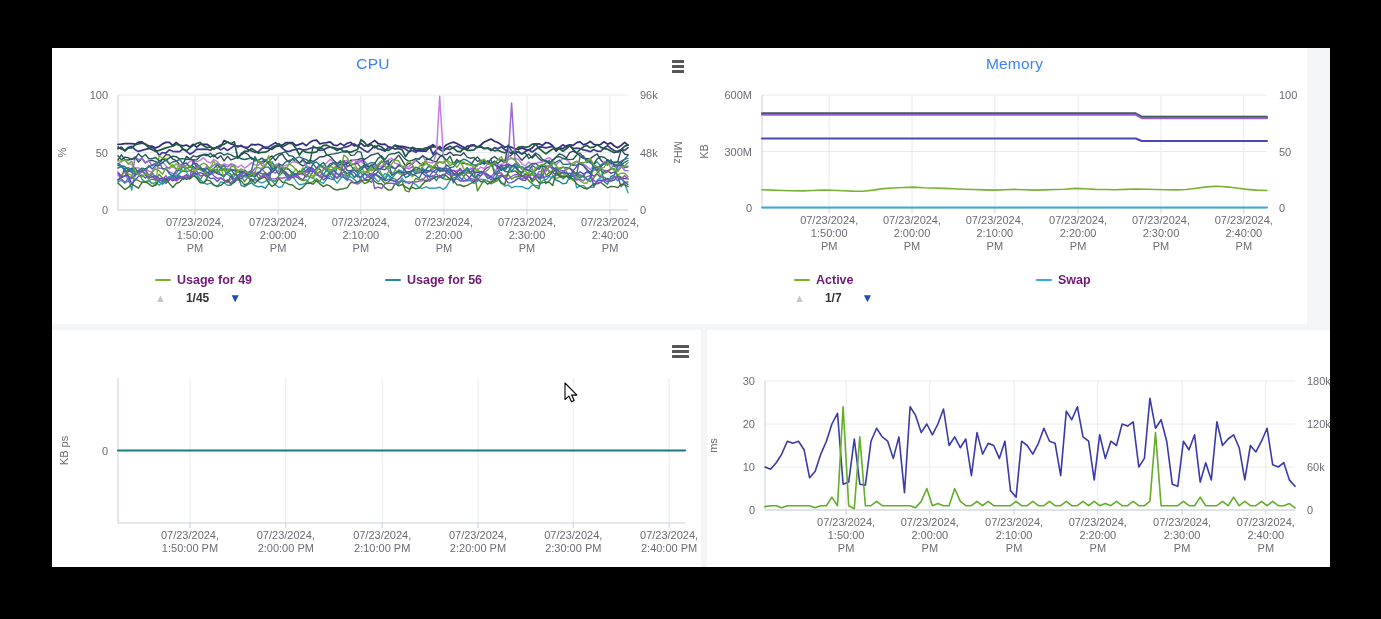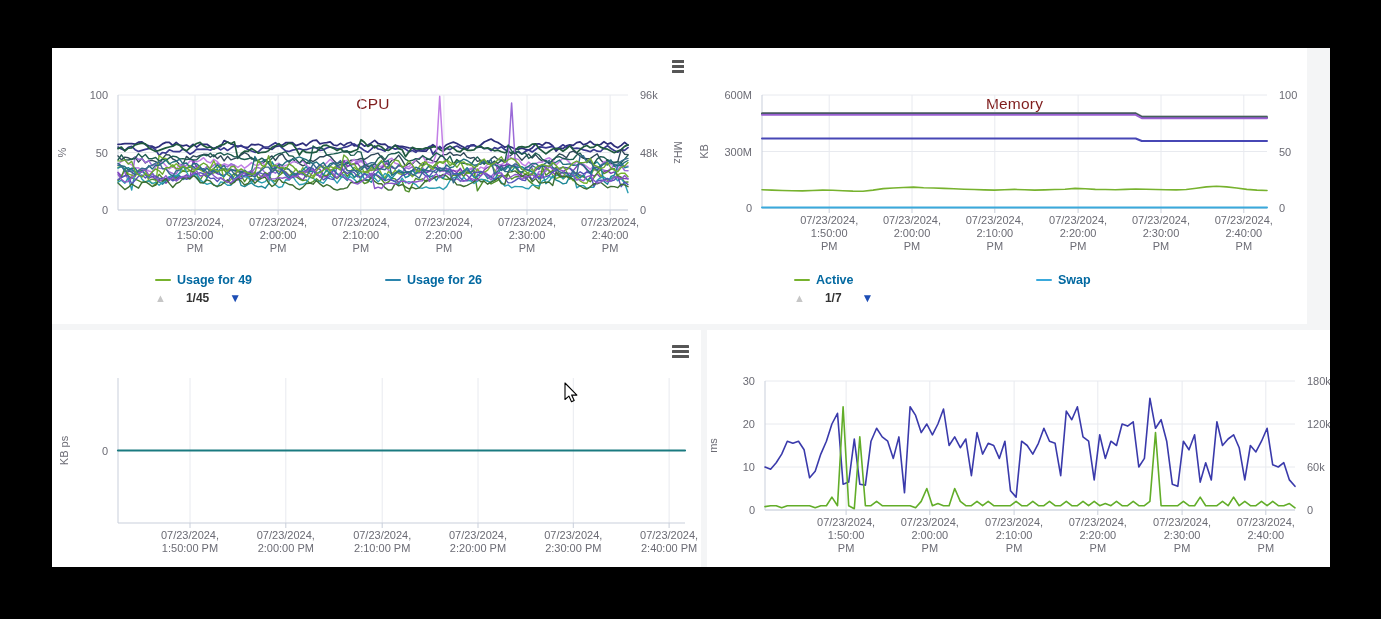--- a/index.html
+++ b/index.html
@@ -12,40 +12,40 @@
     background:#f4f5f6;
   }
   .panel{position:absolute;background:#ffffff;overflow:hidden;}
   #panel-cpu{left:0;top:0;width:649px;height:276px;}
   #panel-memory{left:632px;top:0;width:623px;height:276px;}
   #panel-rate{left:0;top:282px;width:649px;height:237px;}
   #panel-disk{left:655px;top:282px;width:623px;height:237px;}
 
   .title{
     position:absolute;top:7px;text-align:center;
-    font-size:15.5px;font-weight:500;color:#7f1d1d;letter-spacing:.2px;margin-top:40px;
+    font-size:15.5px;font-weight:500;color:#3b82f6;letter-spacing:.2px;
   }
   #panel-cpu .title{left:66px;width:510px;}
   #panel-memory .title{left:78px;width:505px;}
   #panel-rate .title{left:66px;width:567px;top:10px;}
   #panel-disk .title{left:58px;width:530px;top:10px;}
 
   .menu{
     position:absolute;width:17px;height:13px;cursor:pointer;
     display:flex;flex-direction:column;justify-content:space-between;
   }
   .menu i{display:block;height:3px;background:#565656;border-radius:.5px;}
   #panel-cpu .menu{left:620px;top:12px;}
   #panel-rate .menu{left:620px;top:15px;}
 
   svg.plot{position:absolute;left:0;top:0;}
 
   .legend-item{
     position:absolute;top:224px;height:16px;display:flex;align-items:center;
-    font-size:12.5px;font-weight:600;color:#0369a1;cursor:pointer;
+    font-size:12.5px;font-weight:600;color:#701a75;cursor:pointer;
   }
   .legend-item .swatch{display:inline-block;width:16px;height:2.5px;border-radius:1px;margin-right:6px;}
   .pager{
     position:absolute;top:242px;height:16px;display:flex;align-items:center;
     font-size:12px;color:#333;
   }
   .pg-up{color:#c6c6c6;font-size:11px;cursor:pointer;}
   .pg-down{color:#1d4eb5;font-size:12px;cursor:pointer;}
   .pg-num{margin:0 20px;font-weight:700;}
 
@@ -125,21 +125,21 @@
         <path d="M66.0,126.7 L69.4,131.4 L72.8,134 L76.3,133.6 L79.7,130 L83.1,127.2 L86.5,124.5 L90.0,124 L93.4,121.5 L96.8,127.2 L100.2,125.5 L103.7,129.8 L107.1,133.5 L110.5,131.4 L113.9,127.6 L117.3,132.1 L120.8,129.6 L124.2,133.1 L127.6,130.4 L131.0,128.4 L134.5,129.2 L137.9,127.8 L141.3,125.7 L144.7,123.2 L148.1,128 L151.6,127.2 L155.0,124.5 L158.4,123.9 L161.8,127.8 L165.3,130.4 L168.7,129.9 L172.1,132.2 L175.5,133.9 L179.0,134.8 L182.4,131.4 L185.8,129.5 L189.2,126.6 L192.6,124.7 L196.1,124.2 L199.5,122.6 L202.9,127.9 L206.3,125.8 L209.8,129.6 L213.2,126.6 L216.6,131.3 L220.0,130.9 L223.4,130.7 L226.9,129.6 L230.3,130.2 L233.7,129.3 L237.1,131.8 L240.6,128 L244.0,128.9 L247.4,125.8 L250.8,123.9 L254.3,124 L257.7,121.1 L261.1,122.3 L264.5,124.3 L267.9,129.4 L271.4,121.3 L274.8,121 L278.2,122.2 L281.6,126.3 L285.1,129.9 L288.5,124.7 L291.9,128.8 L295.3,131.2 L298.8,132.2 L302.2,135 L305.6,136.1 L309.0,133.9 L312.4,131.8 L315.9,128.1 L319.3,125.3 L322.7,140.5 L326.1,139.2 L329.6,140.5 L333.0,135.9 L336.4,135.4 L339.8,135.2 L343.2,136 L346.7,133.5 L350.1,133.4 L353.5,133.3 L356.9,135.7 L360.4,133.7 L363.8,134 L367.2,133.1 L370.6,132.7 L374.1,127.7 L377.5,133.4 L380.9,129.3 L384.3,125.6 L387.7,129.8 L391.2,127.2 L394.6,125.1 L398.0,127.2 L401.4,132 L404.9,130.8 L408.3,132.7 L411.7,133.2 L415.1,131.6 L418.6,130.3 L422.0,131.4 L425.4,132.2 L428.8,127.7 L432.2,124.9 L435.7,128.4 L439.1,131.9 L442.5,127.1 L445.9,124.8 L449.4,125 L452.8,130 L456.2,131 L459.6,128.5 L463.0,126.5 L466.5,127 L469.9,131.7 L473.3,128 L476.7,129 L480.2,126.2 L483.6,130 L487.0,125.9 L490.4,129.6 L493.9,118.7 L497.3,117.9 L500.7,121.4 L504.1,120.7 L507.5,121.6 L511.0,123 L514.4,125.5 L517.8,125.1 L521.2,127.2 L524.7,132 L528.1,131.3 L531.5,132.8 L534.9,128.6 L538.3,127.7 L541.8,132.2 L545.2,135.1 L548.6,134.1 L552.0,132.2 L555.5,133.7 L558.9,133.1 L562.3,128.5 L565.7,129.7 L569.2,131 L572.6,127.4 L576.0,131" fill="none" stroke="#8a56c9" stroke-width="1.4" stroke-linejoin="round" stroke-linecap="round"></path>
         <path d="M66.0,117.4 L69.4,117.8 L72.8,123.4 L76.3,122.8 L79.7,124 L83.1,127.1 L86.5,122.5 L90.0,120.2 L93.4,120.9 L96.8,118.9 L100.2,117.1 L103.7,115 L107.1,113.8 L110.5,120.8 L113.9,120.7 L117.3,125.6 L120.8,128.3 L124.2,122.7 L127.6,122.1 L131.0,118.4 L134.5,120.7 L137.9,118.4 L141.3,118.5 L144.7,121.9 L148.1,120.9 L151.6,120.6 L155.0,124.2 L158.4,126.6 L161.8,122.6 L165.3,124.8 L168.7,120.1 L172.1,117.5 L175.5,123.4 L179.0,121.6 L182.4,126.3 L185.8,127.9 L189.2,123.9 L192.6,122 L196.1,125 L199.5,127.3 L202.9,129.1 L206.3,125.3 L209.8,121.8 L213.2,119.1 L216.6,119.1 L220.0,124.1 L223.4,121.6 L226.9,126.4 L230.3,120.3 L233.7,120.3 L237.1,121.7 L240.6,124.3 L244.0,126.5 L247.4,123.1 L250.8,125.6 L254.3,128.9 L257.7,122.6 L261.1,115.9 L264.5,120.2 L267.9,116.6 L271.4,120.3 L274.8,119.7 L278.2,117.7 L281.6,115.3 L285.1,115.5 L288.5,112.6 L291.9,117.6 L295.3,122.6 L298.8,122.6 L302.2,122.4 L305.6,122.9 L309.0,119.3 L312.4,117.8 L315.9,116.2 L319.3,114.7 L322.7,114.9 L326.1,120.9 L329.6,121 L333.0,121.8 L336.4,117.8 L339.8,118.1 L343.2,121 L346.7,116.9 L350.1,118.6 L353.5,123.4 L356.9,123.6 L360.4,126.3 L363.8,127.7 L367.2,130.2 L370.6,124 L374.1,122.1 L377.5,122.9 L380.9,123.3 L384.3,124.7 L387.7,119.6 L391.2,121.5 L394.6,123.2 L398.0,124.4 L401.4,134.8 L404.9,128.2 L408.3,126.2 L411.7,122.8 L415.1,121.9 L418.6,124.2 L422.0,120.8 L425.4,116.4 L428.8,116.2 L432.2,113.3 L435.7,113.8 L439.1,111.6 L442.5,126.1 L445.9,122.9 L449.4,118.1 L452.8,123.5 L456.2,123.6 L459.6,118.3 L463.0,115.8 L466.5,117.3 L469.9,121.4 L473.3,121.4 L476.7,122.5 L480.2,117.7 L483.6,119.5 L487.0,121.4 L490.4,117.4 L493.9,114.9 L497.3,112.3 L500.7,119.5 L504.1,121.1 L507.5,123.7 L511.0,125.2 L514.4,124.4 L517.8,128.2 L521.2,122.7 L524.7,126.6 L528.1,108.1 L531.5,107.7 L534.9,114.7 L538.3,112.6 L541.8,119.6 L545.2,119.2 L548.6,119 L552.0,115.3 L555.5,117 L558.9,113.4 L562.3,116.4 L565.7,116.1 L569.2,113.2 L572.6,111.4 L576.0,110.4" fill="none" stroke="#356b8c" stroke-width="1.4" stroke-linejoin="round" stroke-linecap="round"></path>
         <path d="M66.0,112.9 L69.4,113.1 L72.8,111.8 L76.3,116.1 L79.7,113.3 L83.1,123.6 L86.5,127 L90.0,129 L93.4,125.5 L96.8,128 L100.2,123.9 L103.7,120.9 L107.1,122.8 L110.5,126.3 L113.9,119.6 L117.3,119.8 L120.8,116.8 L124.2,120.7 L127.6,120.8 L131.0,118.1 L134.5,120.6 L137.9,117.5 L141.3,122.1 L144.7,121.2 L148.1,117.4 L151.6,115 L155.0,117.1 L158.4,122.3 L161.8,120.5 L165.3,123.5 L168.7,122.2 L172.1,120.4 L175.5,123.5 L179.0,118.8 L182.4,118.3 L185.8,123.2 L189.2,120.9 L192.6,123.3 L196.1,124.8 L199.5,126.3 L202.9,125.5 L206.3,112.1 L209.8,117.3 L213.2,118.9 L216.6,107.7 L220.0,118.4 L223.4,117.1 L226.9,120 L230.3,119.3 L233.7,121.4 L237.1,115.8 L240.6,118.1 L244.0,121.7 L247.4,124.9 L250.8,124.3 L254.3,127.6 L257.7,128.4 L261.1,130.4 L264.5,125 L267.9,124.7 L271.4,122.1 L274.8,119.3 L278.2,123 L281.6,120.5 L285.1,120 L288.5,122.1 L291.9,106.9 L295.3,110 L298.8,116.4 L302.2,115.8 L305.6,121.1 L309.0,123.7 L312.4,124 L315.9,122.8 L319.3,122.2 L322.7,121.7 L326.1,116.2 L329.6,112.5 L333.0,118.2 L336.4,120.5 L339.8,115.6 L343.2,111.9 L346.7,113 L350.1,119.3 L353.5,117.3 L356.9,112.7 L360.4,117.1 L363.8,121.5 L367.2,123.8 L370.6,118.1 L374.1,115.6 L377.5,117.3 L380.9,119.2 L384.3,115.1 L387.7,114 L391.2,115.3 L394.6,112.3 L398.0,117.6 L401.4,115 L404.9,119.4 L408.3,114.7 L411.7,113.9 L415.1,116.8 L418.6,116.3 L422.0,119.7 L425.4,118.2 L428.8,113.2 L432.2,111.1 L435.7,116 L439.1,116.7 L442.5,115.2 L445.9,111.7 L449.4,108.8 L452.8,114.5 L456.2,111.7 L459.6,110.3 L463.0,112 L466.5,115.7 L469.9,121.1 L473.3,123.1 L476.7,126 L480.2,126.9 L483.6,119.9 L487.0,117.8 L490.4,116.4 L493.9,117.5 L497.3,118.6 L500.7,114.6 L504.1,117.5 L507.5,121.4 L511.0,118.7 L514.4,121.9 L517.8,118.4 L521.2,114.8 L524.7,113 L528.1,114.8 L531.5,114.6 L534.9,113.9 L538.3,110.4 L541.8,117 L545.2,118.4 L548.6,120.6 L552.0,119.3 L555.5,114.5 L558.9,120 L562.3,122.1 L565.7,123.7 L569.2,119.4 L572.6,118 L576.0,114.5" fill="none" stroke="#6aa832" stroke-width="1.4" stroke-linejoin="round" stroke-linecap="round"></path>
       </svg>
     <div class="legend-item" style="left:103px">
       <span class="swatch" style="background: rgb(119, 178, 46);"></span>
       <span>Usage for 49</span>
     </div>
     <div class="legend-item" style="left:333px">
       <span class="swatch" style="background: rgb(43, 133, 173);"></span>
-      <span>Usage for 26</span>
+      <span>Usage for 56</span>
     </div>
     <div class="pager" style="left:103px">
       <span class="pg-up">▲</span>
       <span class="pg-num">1/45</span>
       <span class="pg-down">▼</span>
     </div>
   </div>
 
   <div class="panel" id="panel-memory">
     <div class="title">Memory</div>

